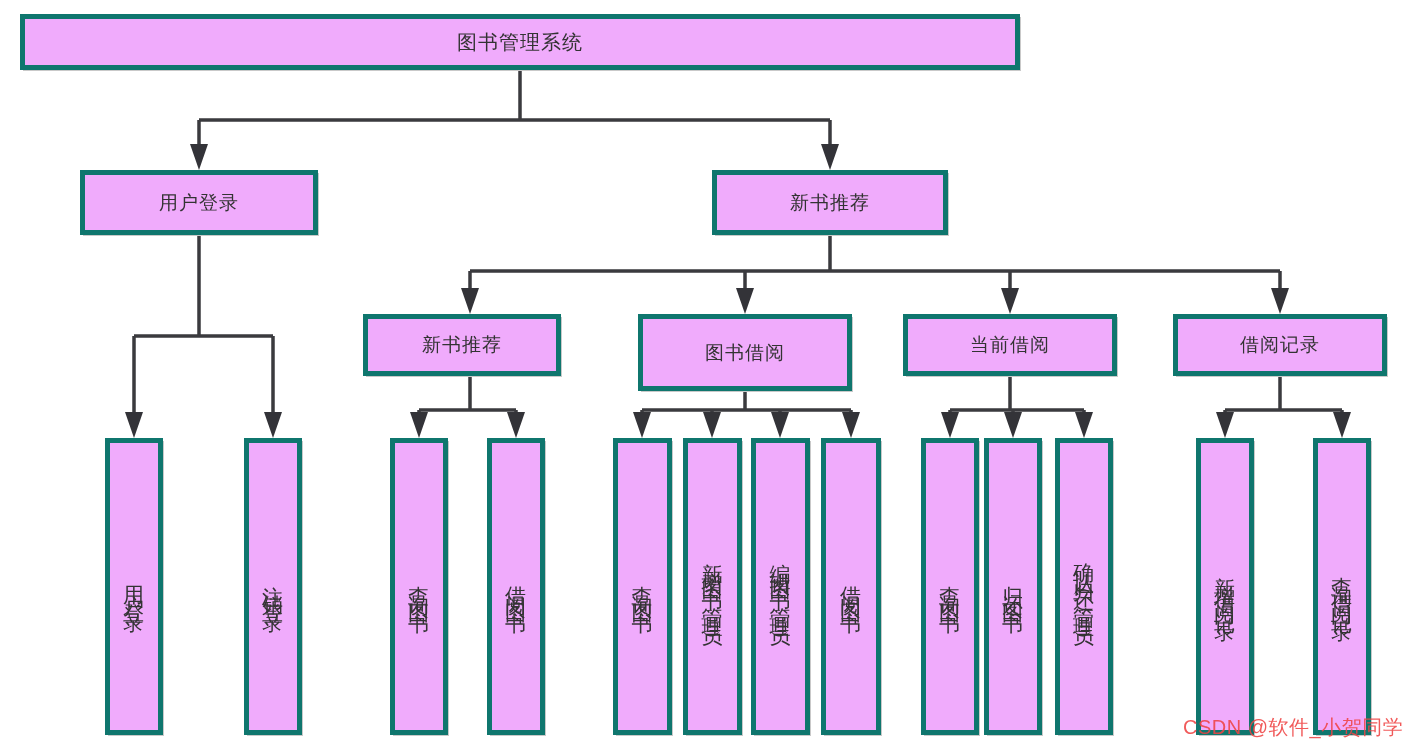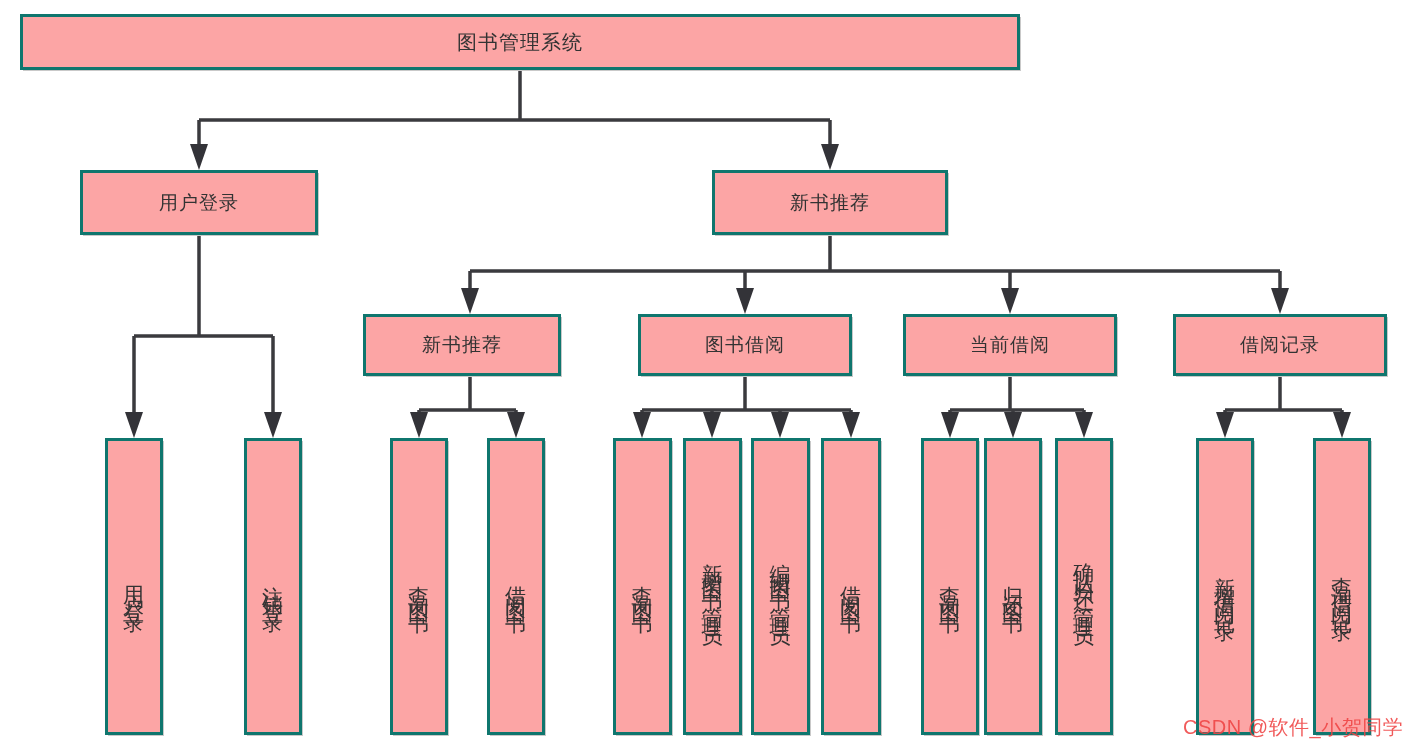--- a/index.html
+++ b/index.html
@@ -27,22 +27,22 @@
     stroke-width: 3.5;
     fill: none;
   }
   .connectors polygon {
     fill: #333338;
     stroke: none;
   }
   .node {
     position: absolute;
     box-sizing: border-box;
-    border: 3px solid #0f766e;
-    background: #fca5a5;
+    border: 5px solid #0f766e;
+    background: #f0abfc;
     display: flex;
     align-items: center;
     justify-content: center;
     color: #333333;
     box-shadow: 2px 2px 0 -1px #c9c9c9;
   }
   .node.h span {
     font-size: 19px;
     font-weight: 500;
     letter-spacing: 1px;
@@ -120,21 +120,21 @@
   <div class="node h" style="left:80px; top:170px; width:238px; height:65px;">
     <span>用户登录</span>
   </div>
   <div class="node h" style="left:712px; top:170px; width:236px; height:65px;">
     <span>新书推荐</span>
   </div>
 
   <div class="node h" style="left:363px; top:314px; width:198px; height:62px;">
     <span>新书推荐</span>
   </div>
-  <div class="node h" style="left:638px; top:314px; width:214px; height:62px;">
+  <div class="node h" style="left:638px; top:314px; width:214px; height:77px;">
     <span>图书借阅</span>
   </div>
   <div class="node h" style="left:903px; top:314px; width:214px; height:62px;align-items:center;">
     <span>当前借阅</span>
   </div>
   <div class="node h" style="left:1173px; top:314px; width:214px; height:62px;">
     <span>借阅记录</span>
   </div>
 
   <div class="node v" style="left:105px; top:438px; width:58px; height:297px;">

